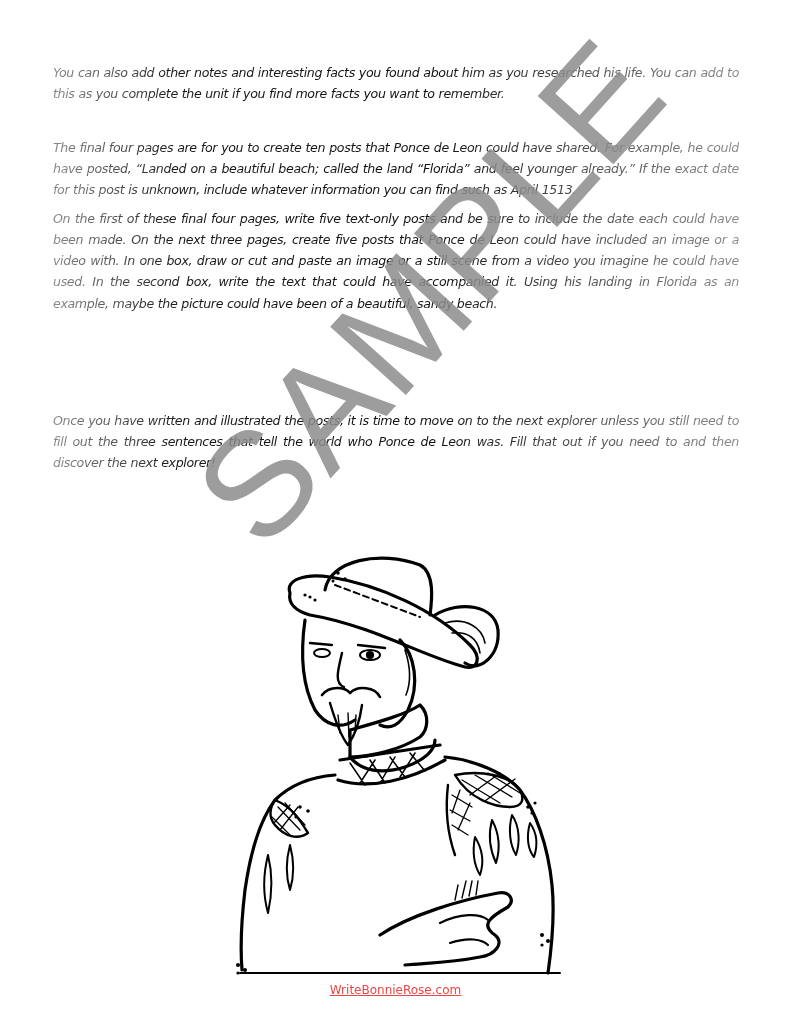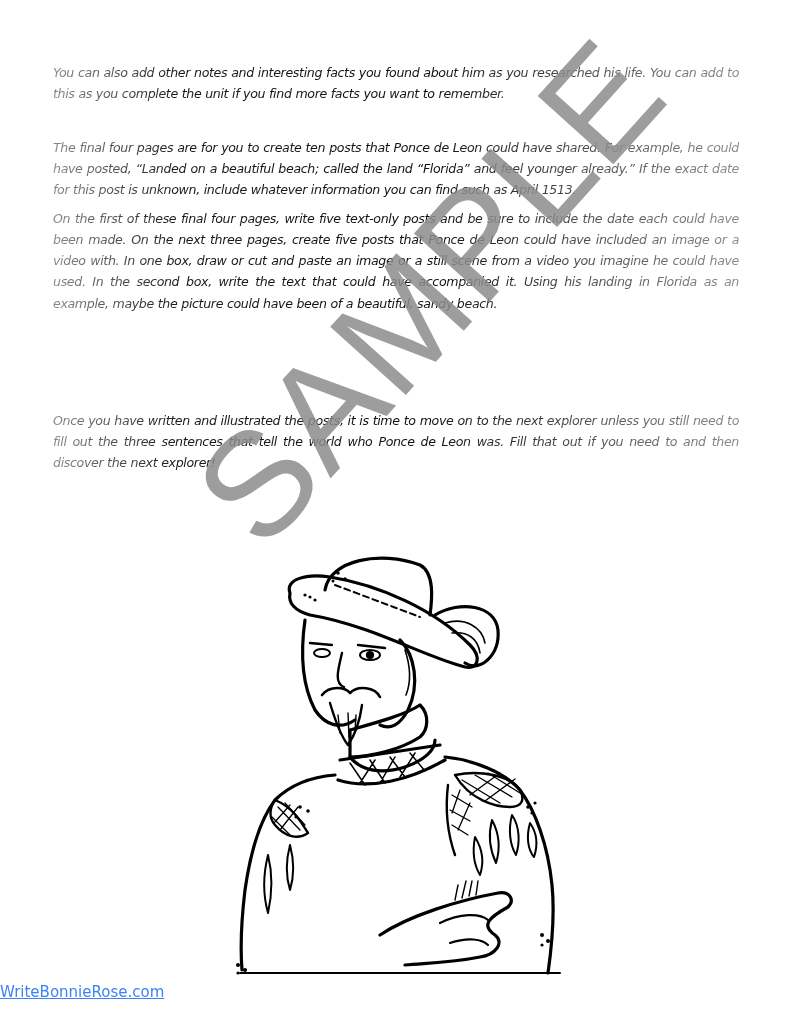--- a/index.html
+++ b/index.html
@@ -22,22 +22,22 @@
   }
   .illustration { position: absolute; left: 230px; top: 545px; width: 340px; height: 430px; }
   .watermark {
     position: absolute; left: 170px; top: 470px;
     font-family: "Liberation Sans", sans-serif; font-size: 148px; font-weight: 400;
     color: rgba(140,140,140,0.85); transform: rotate(-48deg); transform-origin: left top;
     letter-spacing: 2px; white-space: nowrap; pointer-events: none;
     -webkit-text-stroke: 0; line-height: 1;
   }
   .footer-link {
-    position: absolute; left: 0; width: 791px; top: 983px; text-align: left;
-    font-family: "DejaVu Sans", sans-serif; font-size: 15px; color: #3b82f6;
+    position: absolute; left: 0; width: 791px; top: 983px; text-align: center;
+    font-family: "DejaVu Sans", sans-serif; font-size: 12px; color: #ef4444;
     text-decoration: underline;
   }
 </style>
 </head>
 <body>
 
 <div class="page">
 
   <p class="text-block p1 grad">You can also add other notes and interesting facts you found about him as you researched his life. You can add to this as you complete the unit if you find more facts you want to remember.</p>
   <p class="text-block p2 grad">The final four pages are for you to create ten posts that Ponce de Leon could have shared. For example, he could have posted, “Landed on a beautiful beach; called the land “Florida” and feel younger already.” If the exact date for this post is unknown, include whatever information you can find such as April 1513.</p>

